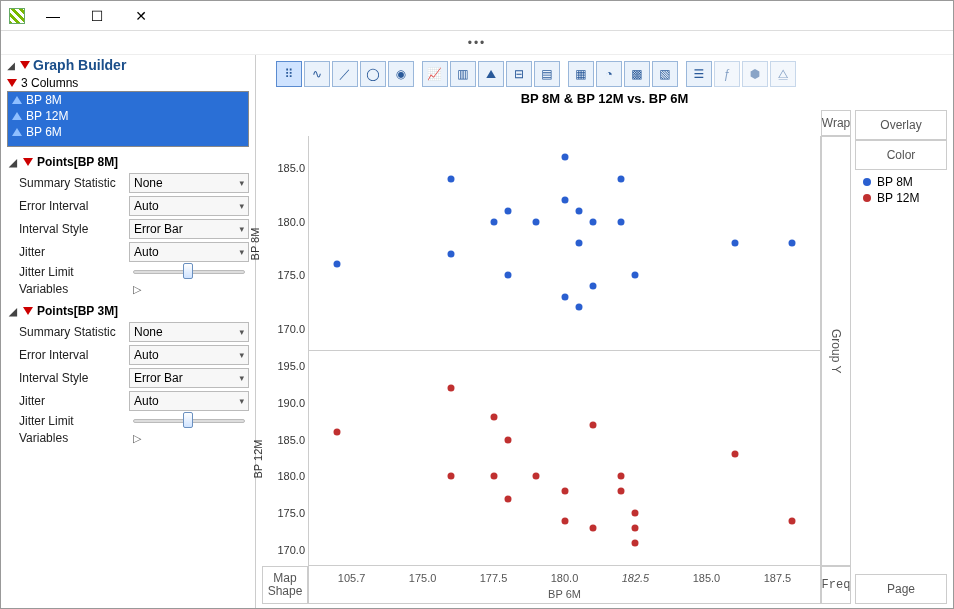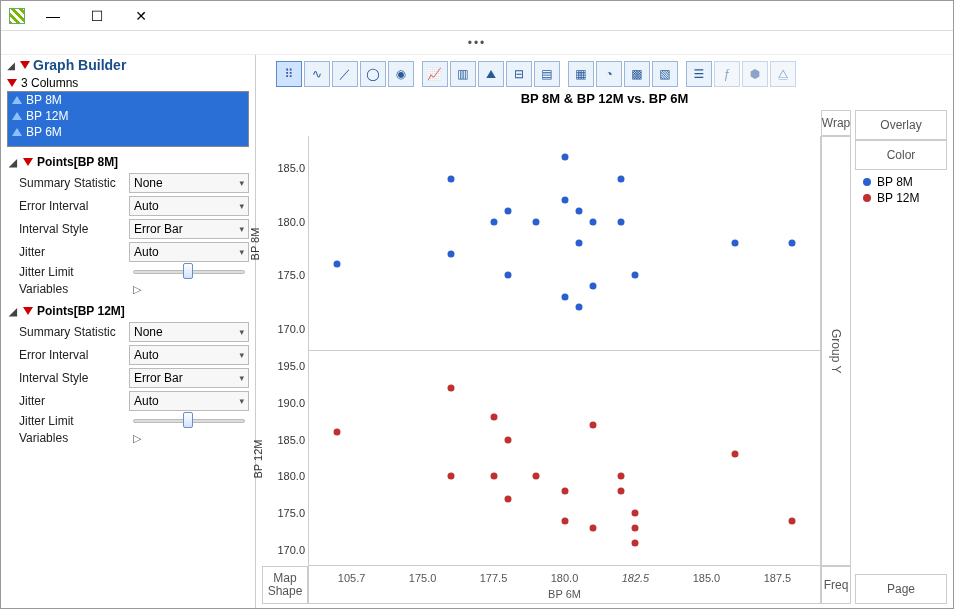--- a/index.html
+++ b/index.html
@@ -188,21 +188,21 @@
     border: 1px solid #ccc;
     display:flex; align-items:center; justify-content:center;
     background:#fff;
     color:#555;
     font-size:12px;
   }
   .zone.groupx { grid-column: 2 / 3; grid-row:1; }
   .zone.wrap   { grid-column: 3 / 4; grid-row:1; }
   .zone.plots  { grid-column: 2 / 3; grid-row:2; border-top:none; padding:0; }
   .zone.groupy { grid-column: 3 / 4; grid-row:2; writing-mode: vertical-rl; }
-  .zone.freq   { grid-column: 3 / 4; grid-row:3; }
+  .zone.freq   { grid-column: 3 / 4; grid-row:3;font-family:Liberation Mono, monospace; }
   .zone.mapsh  { grid-column: 1 / 2; grid-row:3; text-align:center; padding:2px; line-height:1.1;}
   .zone.yaxis-col { grid-column: 1 / 2; grid-row:2; border:none; display:flex; flex-direction:column;}
   .zone.xaxis    { grid-column: 2 / 3; grid-row:3; border-top:none;}
 
   .right-stack { grid-column: 4 / 5; grid-row: 1 / 4; display:flex; flex-direction:column; padding-left:4px;}
   .dropzone {
     border: 1px solid #ccc; height: 30px;
     display:flex; align-items:center; justify-content:center;
     background:#fff; color:#555;
   }
@@ -304,21 +304,21 @@
           <div class="thumb" style="left:54px"></div>
         </div>
 
       <div class="prop-label">Variables</div>
       <div class="variables-arrow">▷</div>
     </div>
 
     <div class="section-head">
       <span class="disclosure">◢</span>
       <span class="red-tri"></span>
-      <span>Points[BP 12M]</span>
+      <span>Points[BP 3M]</span>
     </div>
     <div class="prop-grid">
       <div class="prop-label">Summary Statistic</div>
       <div class="select">
           <span>None</span>
           <span class="caret">▾</span>
         </div>
 
       <div class="prop-label">Error Interval</div>
       <div class="select">

